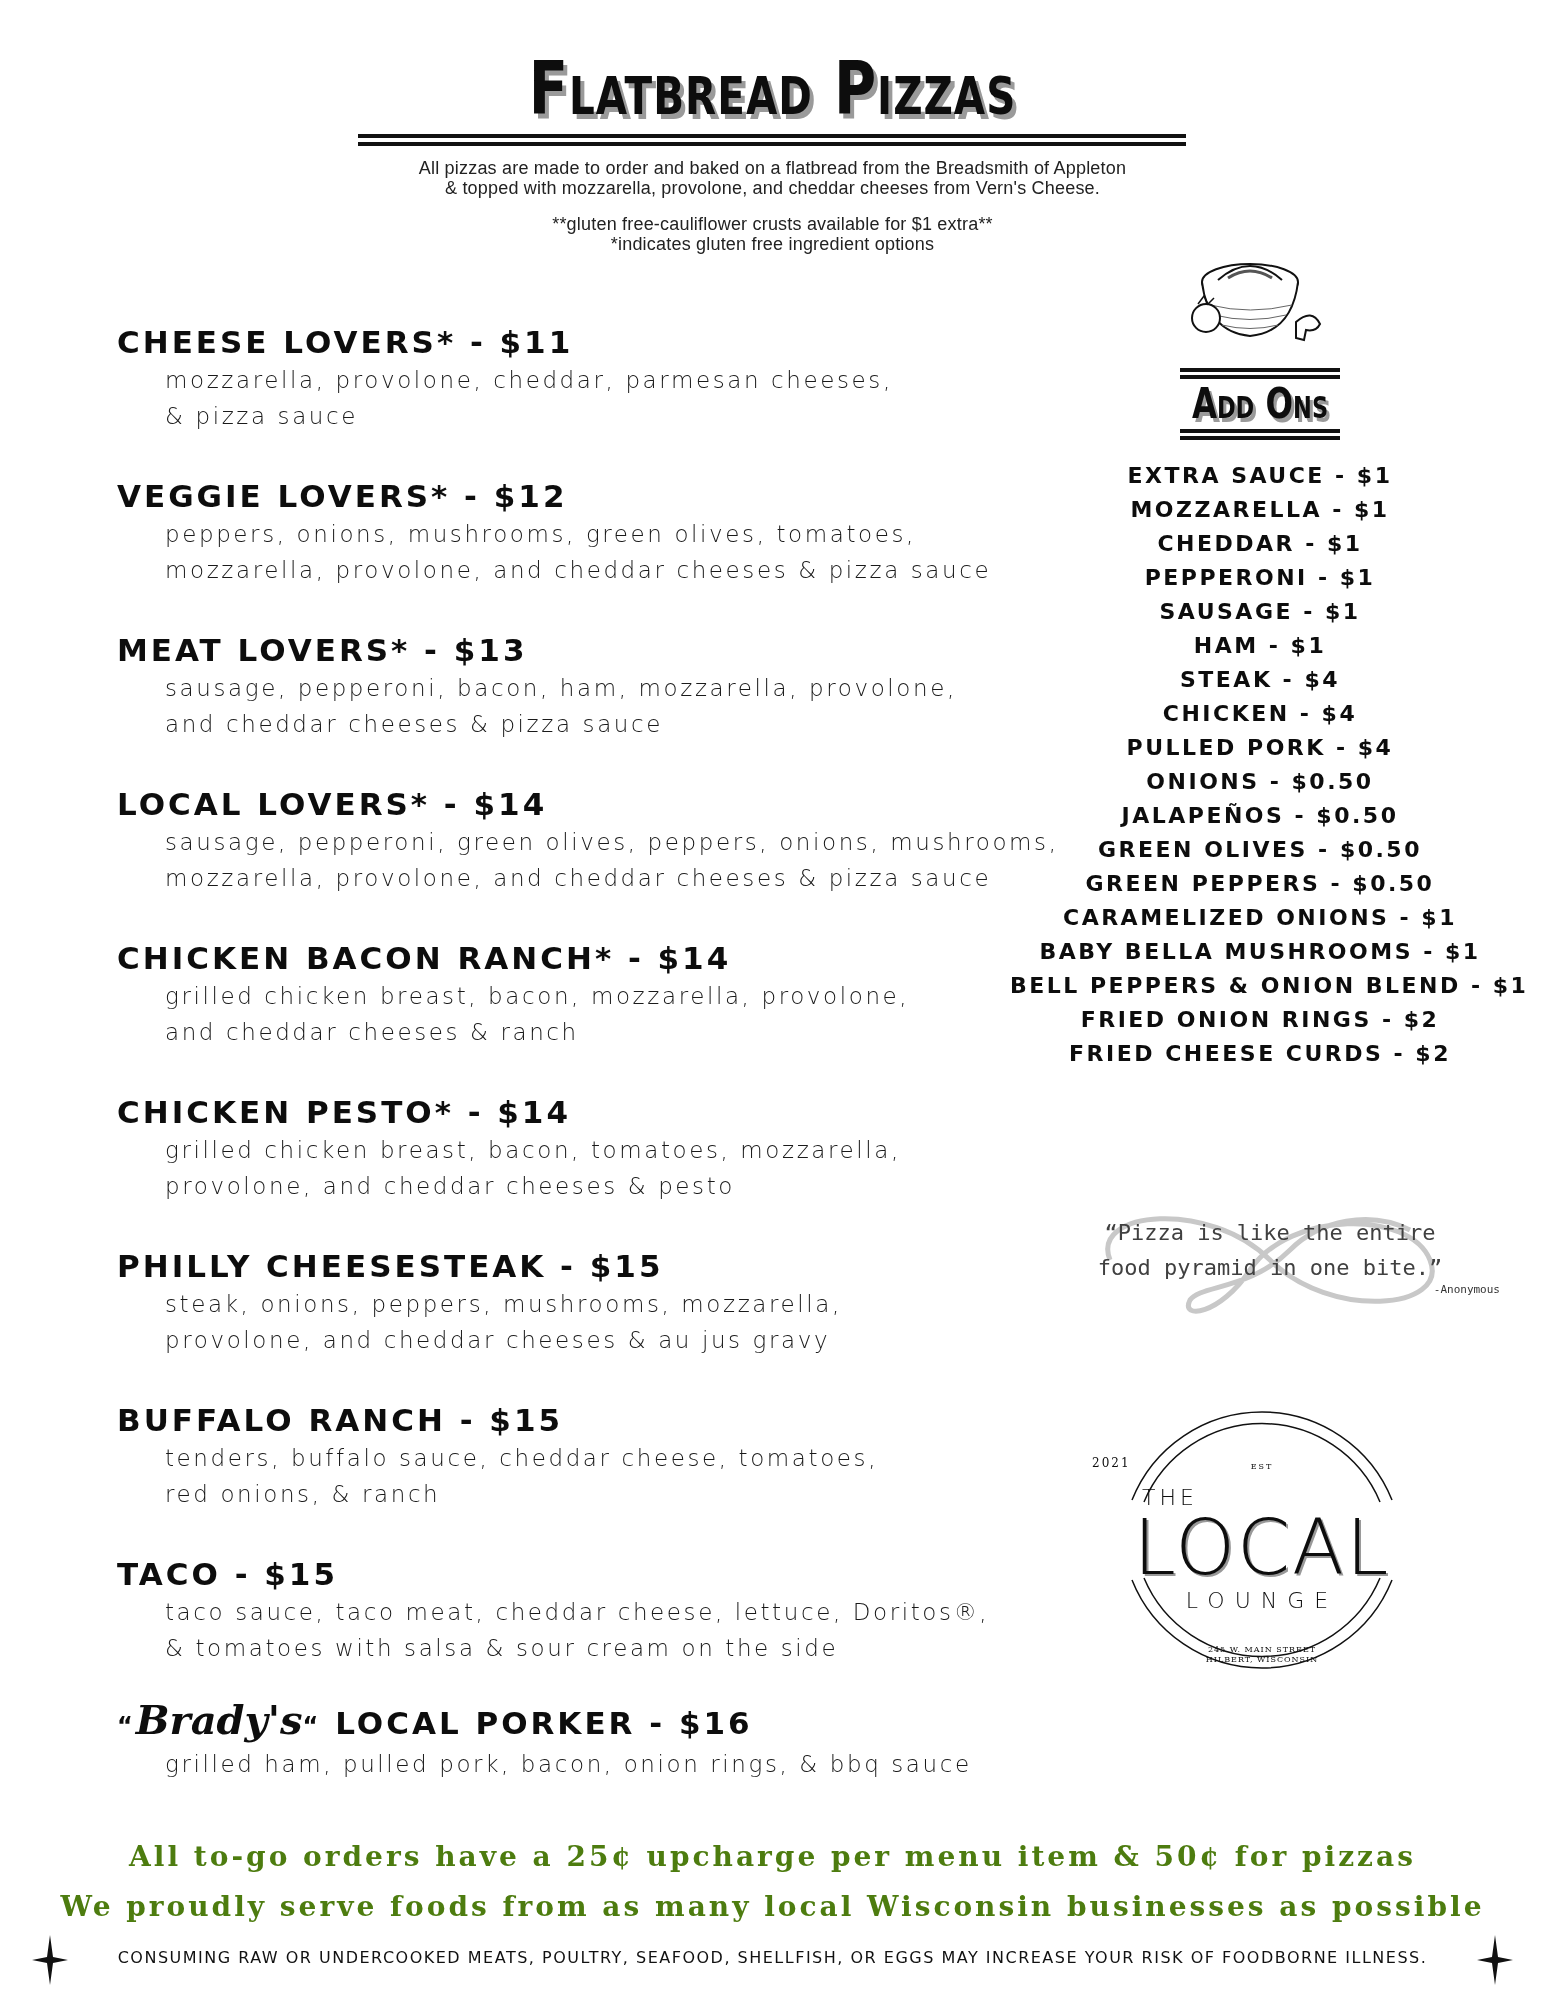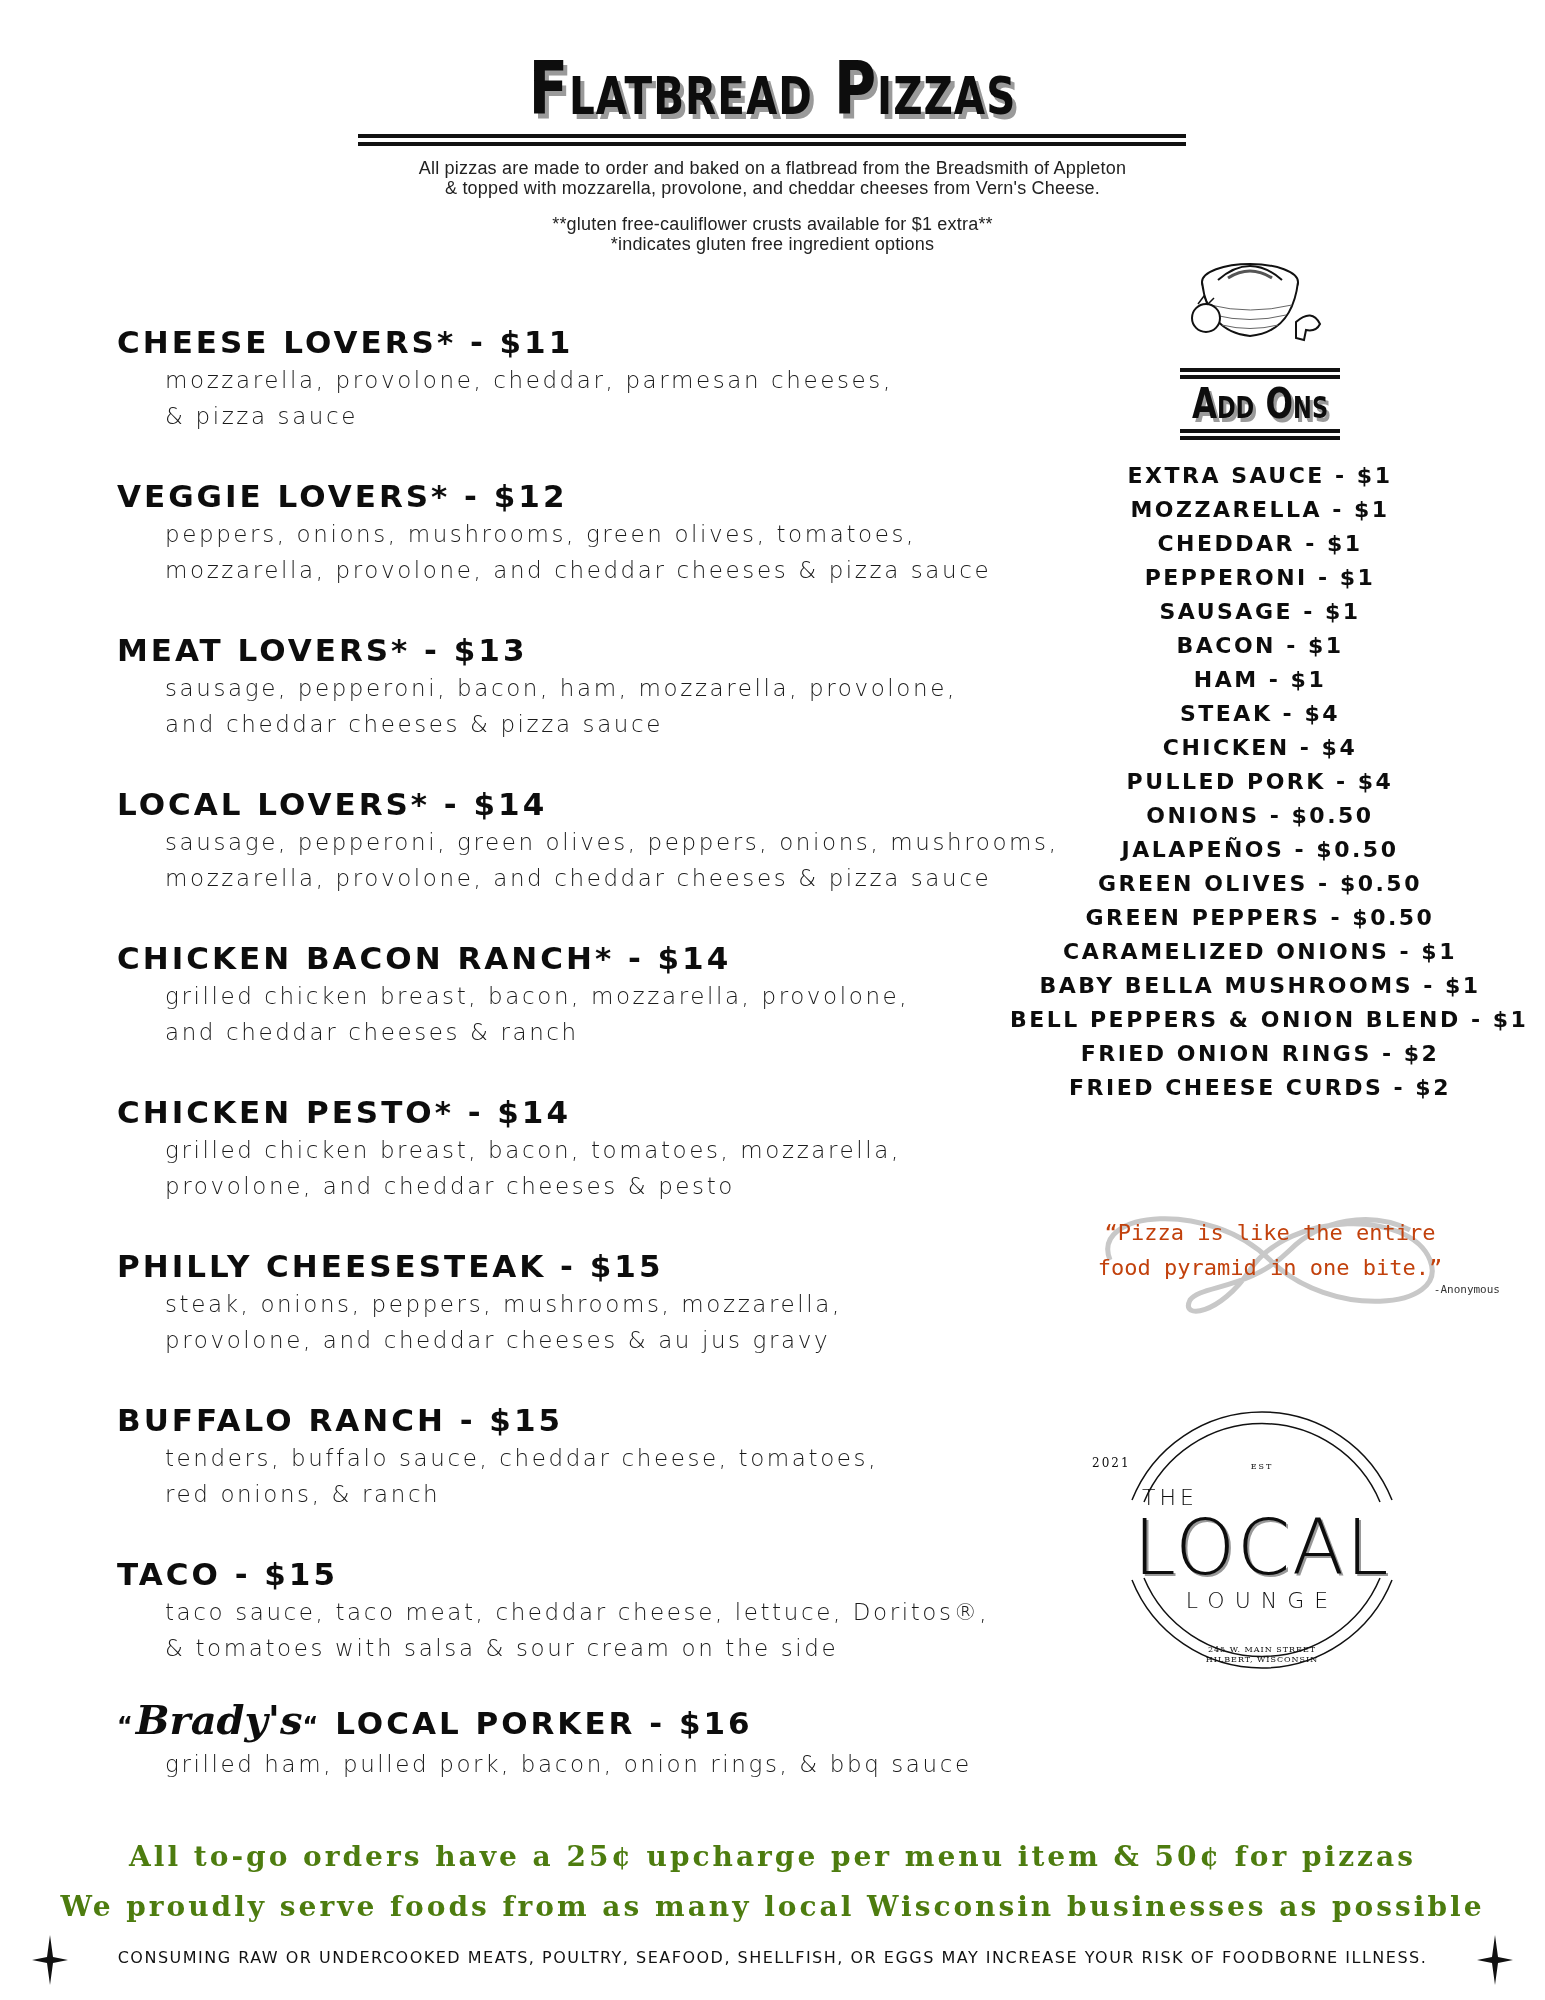--- a/index.html
+++ b/index.html
@@ -11,21 +11,21 @@
   .items { position:absolute; left:117px; top:322px; width:990px; }
   .item { height:154px; }
   .item-title { font-family:"DejaVu Sans", sans-serif; font-weight:bold; font-size:31px; letter-spacing:3px; line-height:40px; white-space:nowrap; }
   .item-desc { margin-left:48px; font-family:"DejaVu Sans", sans-serif; font-size:23px; letter-spacing:2.6px; line-height:36px; color:#1a1a1a; white-space:nowrap; font-weight:300; }
   .brady { font-family:"DejaVu Serif", serif; font-style:italic; font-weight:bold; font-size:40px; letter-spacing:0; }
   .q { font-size:24px; }
   .addons-head { position:absolute; left:1180px; width:160px; top:368px; text-align:center; }
   .addons-title { font-family:"DejaVu Sans Condensed","DejaVu Sans", sans-serif; font-weight:bold; font-size:36px; transform:scaleY(1.2); text-shadow:3px 3px 0 #9a9a9a; line-height:50px; font-variant:small-caps; }
   .addons { position:absolute; left:1010px; width:500px; top:459px; text-align:center; }
   .addon { font-family:"DejaVu Sans", sans-serif; font-weight:bold; font-size:22px; letter-spacing:2.5px; line-height:34px; white-space:nowrap; }
-  .quote { position:absolute; left:1020px; width:500px; top:1215px; text-align:center; font-family:"DejaVu Sans Mono", monospace; font-size:22px; line-height:35px; color:#c2410c; }
+  .quote { position:absolute; left:1020px; width:500px; top:1215px; text-align:center; font-family:"DejaVu Sans Mono", monospace; font-size:22px; line-height:35px; color:#404040; }
   .quote-attr { position:absolute; left:1020px; width:480px; top:1283px; text-align:right; font-family:"DejaVu Sans Mono", monospace; font-size:11px; color:#333; }
   .swirl { position:absolute; left:1050px; top:1190px; }
   .logo { position:absolute; left:1092px; top:1390px; width:340px; height:300px; }
   .footer1, .footer2 { position:absolute; left:0; width:1545px; text-align:center; font-family:"DejaVu Serif", serif; font-weight:bold; font-size:28px; letter-spacing:3px; color:#4d7c0f; }
   .footer1 { top:1840px; }
   .footer2 { top:1890px; }
   .disclaimer { position:absolute; left:0; width:1545px; top:1948px; text-align:center; font-family:"DejaVu Sans", sans-serif; font-size:16px; letter-spacing:1.5px; color:#111; }
   .star { position:absolute; top:1935px; }
 </style>
 </head>
@@ -114,21 +114,20 @@
   <div style="height:3px;"></div>
   <div style="height:4px; background:#111;"></div>
 </div>
 
 <div class="addons">
   <div class="addon">EXTRA SAUCE - $1</div>
   <div class="addon">MOZZARELLA - $1</div>
   <div class="addon">CHEDDAR - $1</div>
   <div class="addon">PEPPERONI - $1</div>
   <div class="addon">SAUSAGE - $1</div>
-  <div class="addon">BACON - $1</div>
   <div class="addon">HAM - $1</div>
   <div class="addon">STEAK - $4</div>
   <div class="addon">CHICKEN - $4</div>
   <div class="addon">PULLED PORK - $4</div>
   <div class="addon">ONIONS - $0.50</div>
   <div class="addon">JALAPEÑOS - $0.50</div>
   <div class="addon">GREEN OLIVES - $0.50</div>
   <div class="addon">GREEN PEPPERS - $0.50</div>
   <div class="addon">CARAMELIZED ONIONS - $1</div>
   <div class="addon">BABY BELLA MUSHROOMS - $1</div>

